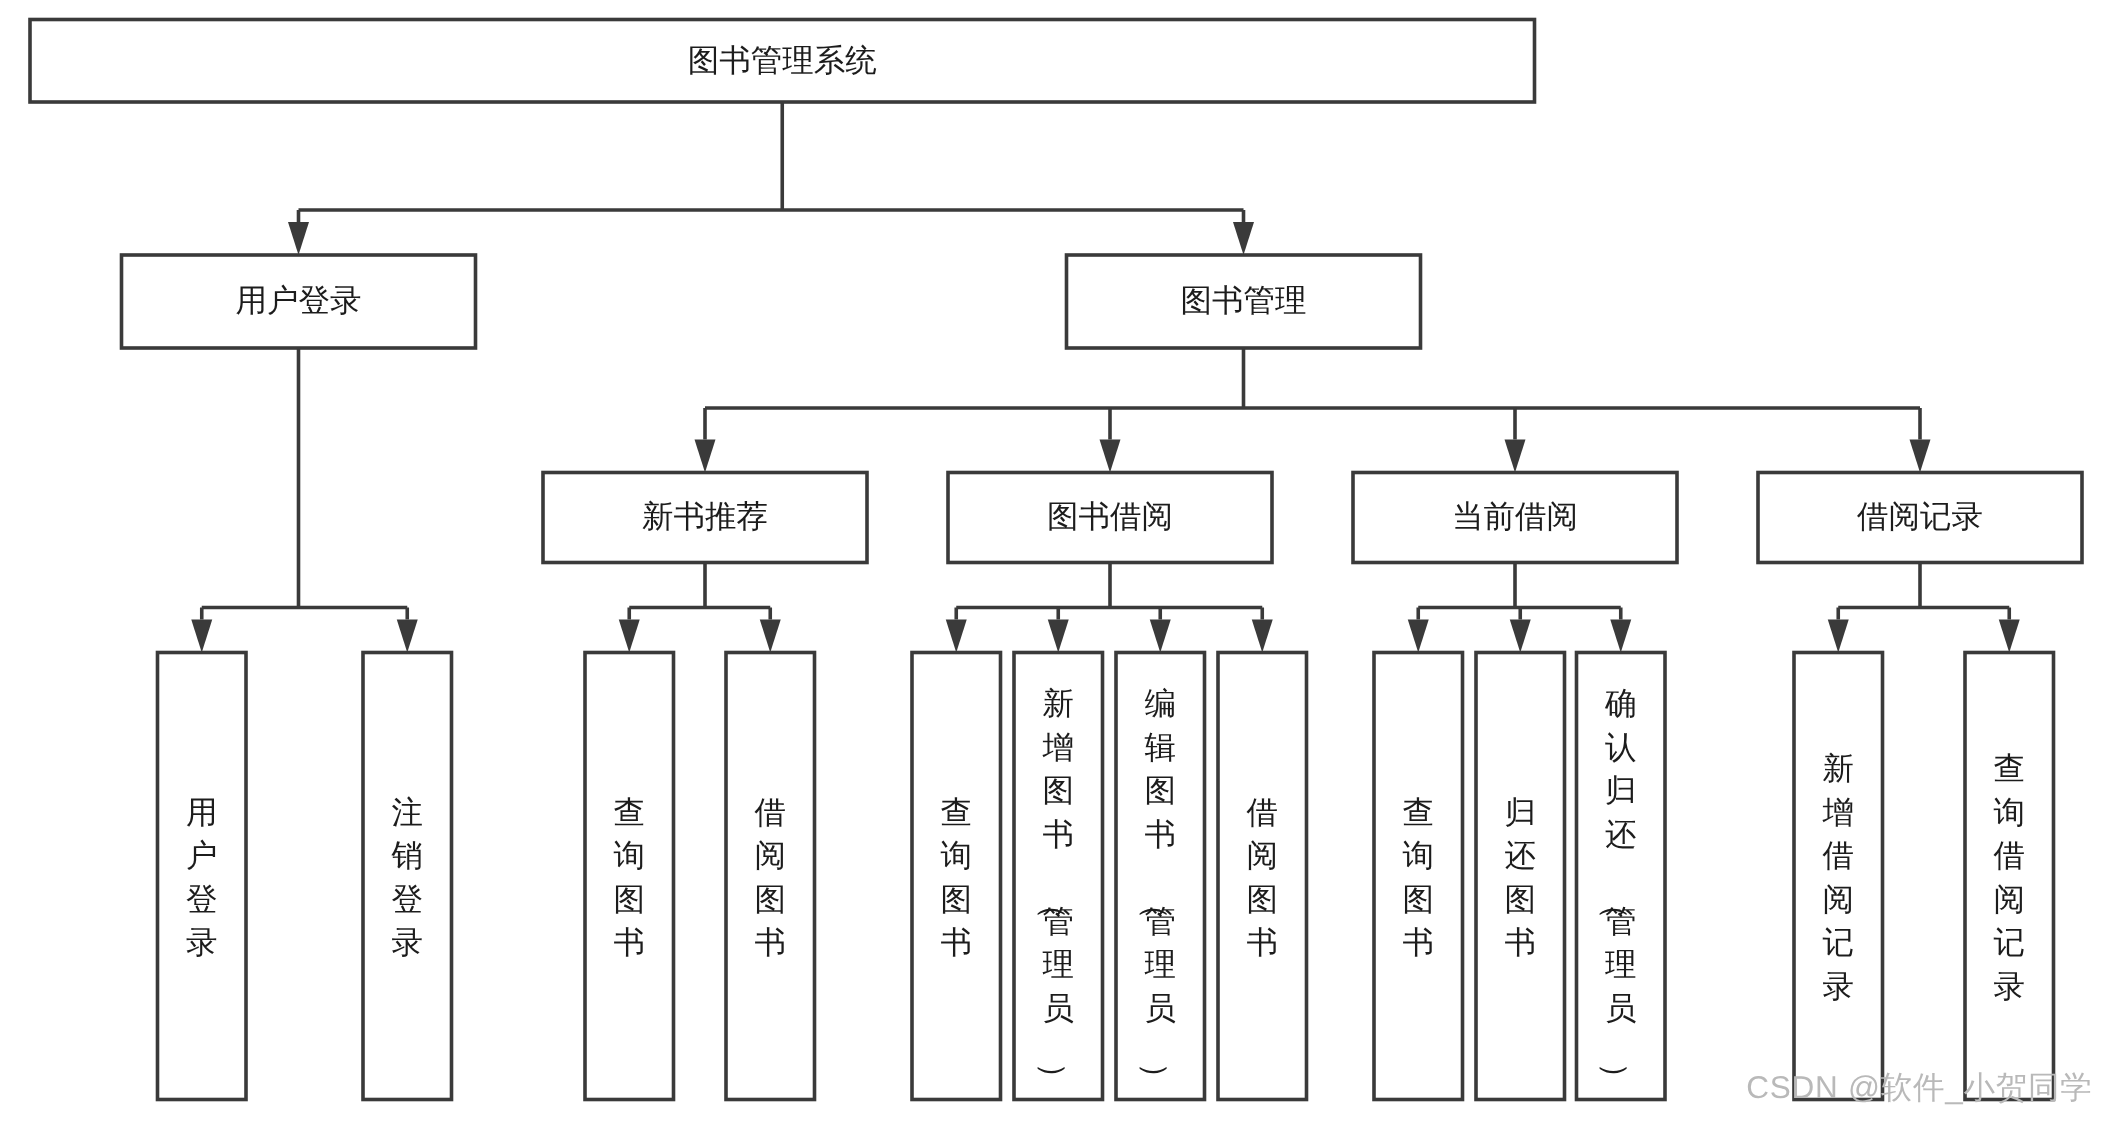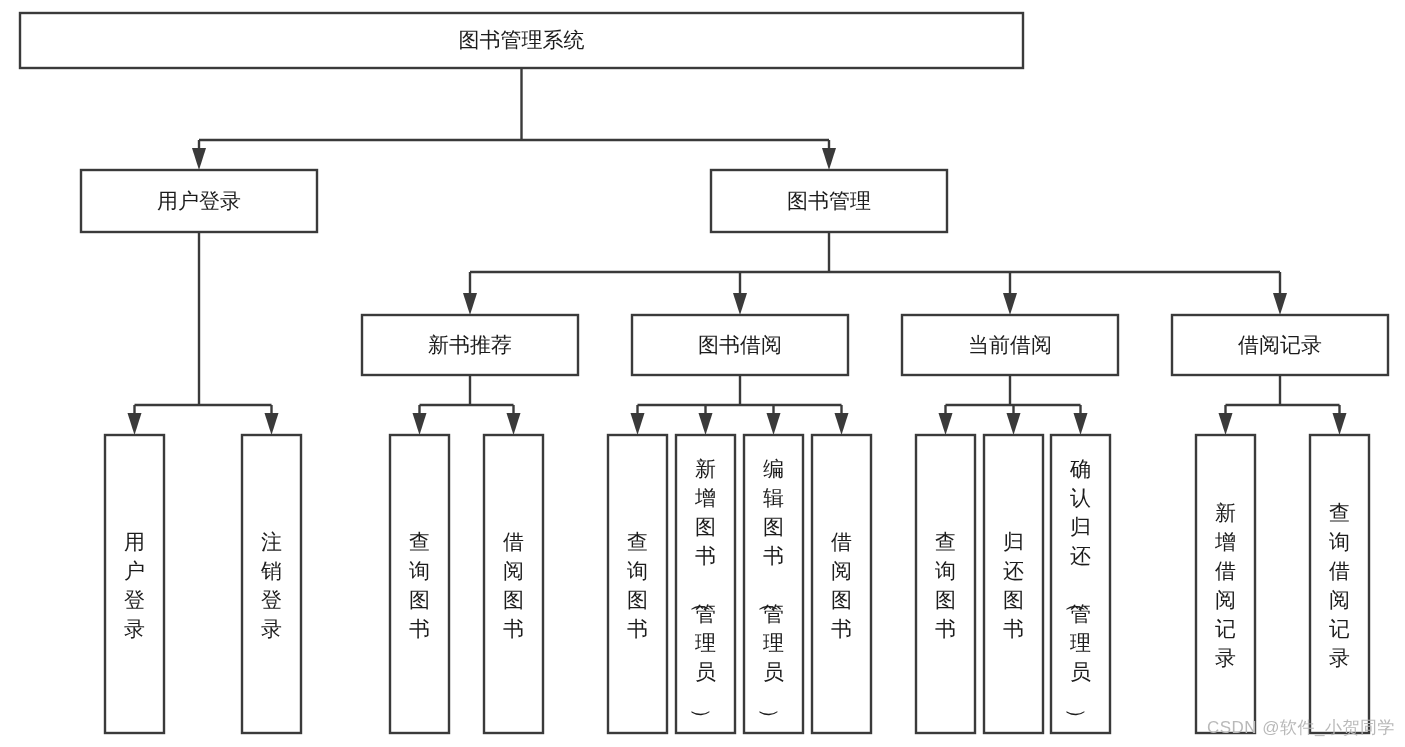--- a/index.html
+++ b/index.html
@@ -53,21 +53,21 @@
     font-family: "Liberation Sans", "DejaVu Sans", sans-serif;
     font-size: 21px;
     fill: #1c1c1c;
     text-anchor: middle;
   }
   .watermark {
     position: absolute;
     right: 10px;
     bottom: 8px;
     font-family: "Liberation Sans", "DejaVu Sans", sans-serif;
-    font-size: 17px;
+    font-size: 21px;
     color: #b9b9b9;
     white-space: nowrap;
     letter-spacing: 0.5px;
     user-select: none;
   }
 </style>
 </head>
 <body>
 
 <div id="diagram-root">

